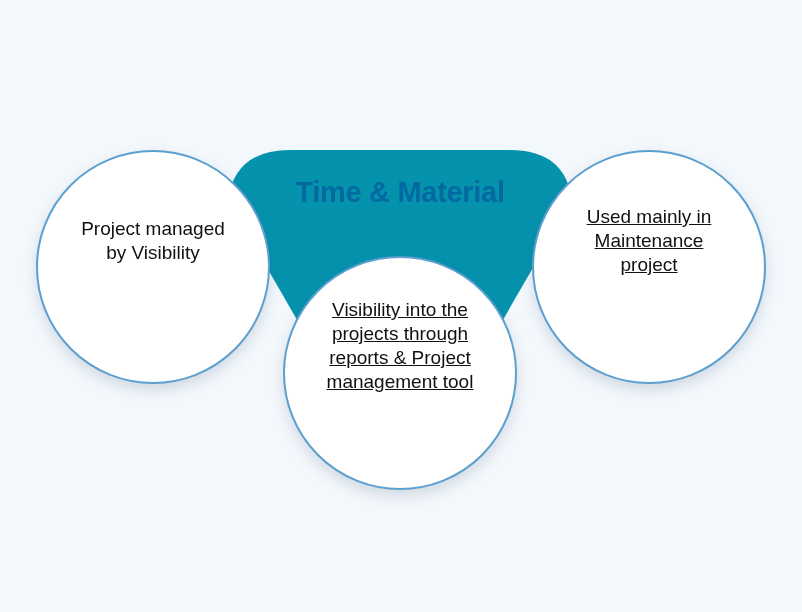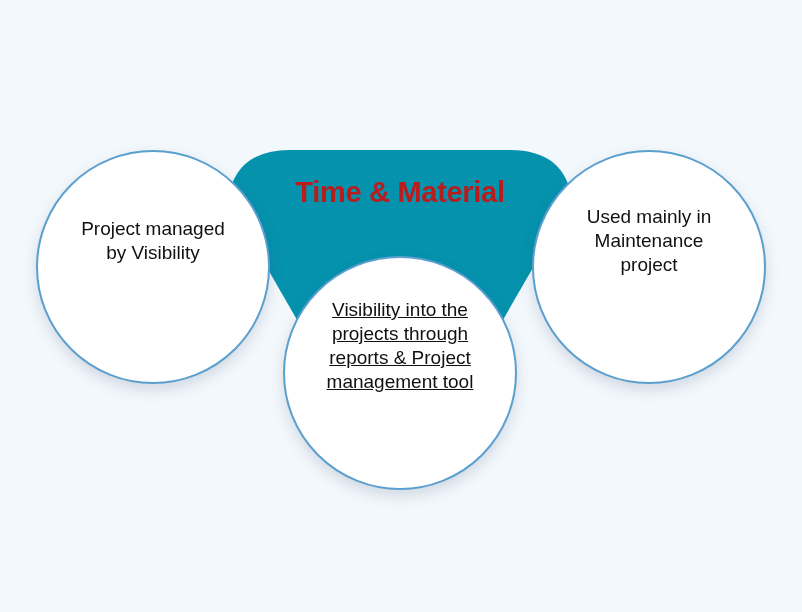--- a/index.html
+++ b/index.html
@@ -1,24 +1,24 @@
 <!DOCTYPE html>
 <html><head>
 <meta charset="utf-8">
 <style>
   html, body { margin:0; padding:0; }
   body { width:802px; height:612px; background:#f3f8fc; position:relative; overflow:hidden; font-family:"Liberation Sans", "DejaVu Sans", sans-serif; }
   .teal { position:absolute; left:0; top:0; }
-  .title { position:absolute; left:232px; top:176px; width:336px; text-align:center; color:#b91c1c; font-weight:bold; font-size:29px; letter-spacing:-0.3px; }
+  .title { position:absolute; left:232px; top:176px; width:336px; text-align:center; color:#0369a1; font-weight:bold; font-size:29px; letter-spacing:-0.3px; }
   .circle { position:absolute; width:230px; height:230px; border-radius:50%; background:#ffffff; border:2px solid #5b9fcf; box-shadow:0 6px 14px rgba(60,80,110,0.18); display:flex; align-items:center; justify-content:center; text-align:center; }
   .circle .txt { font-size:19px; line-height:24px; color:#111; }
   #c-left { left:36px; top:150px; }
   #c-left .txt { margin-top:-52px; width:150px; }
   #c-right { left:532px; top:150px; }
-  #c-right .txt { margin-top:-52px; width:160px; }
+  #c-right .txt { margin-top:-52px; width:160px;text-decoration:underline; }
   #c-center { left:283px; top:256px; }
   #c-center .txt { margin-top:-54px; width:200px;text-decoration:underline; }
 </style>
 </head>
 <body>
 
 <svg class="teal" width="802" height="612" viewBox="0 0 802 612">
   <path d="M290,150 L510,150 Q565,150 572,200 L500,325 Q400,250 300,325 L228,200 Q235,150 290,150 Z" fill="#0592ad"></path>
 </svg>
 

